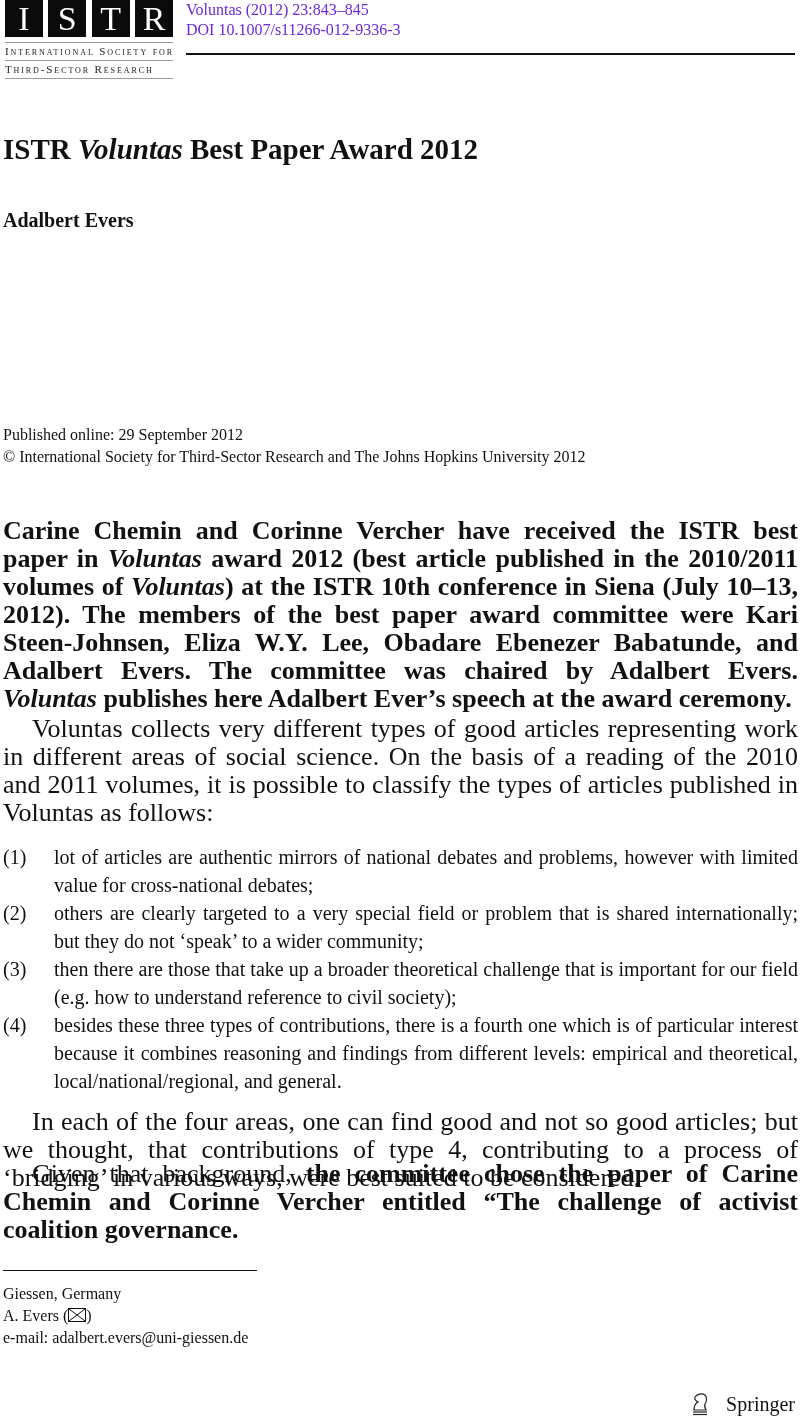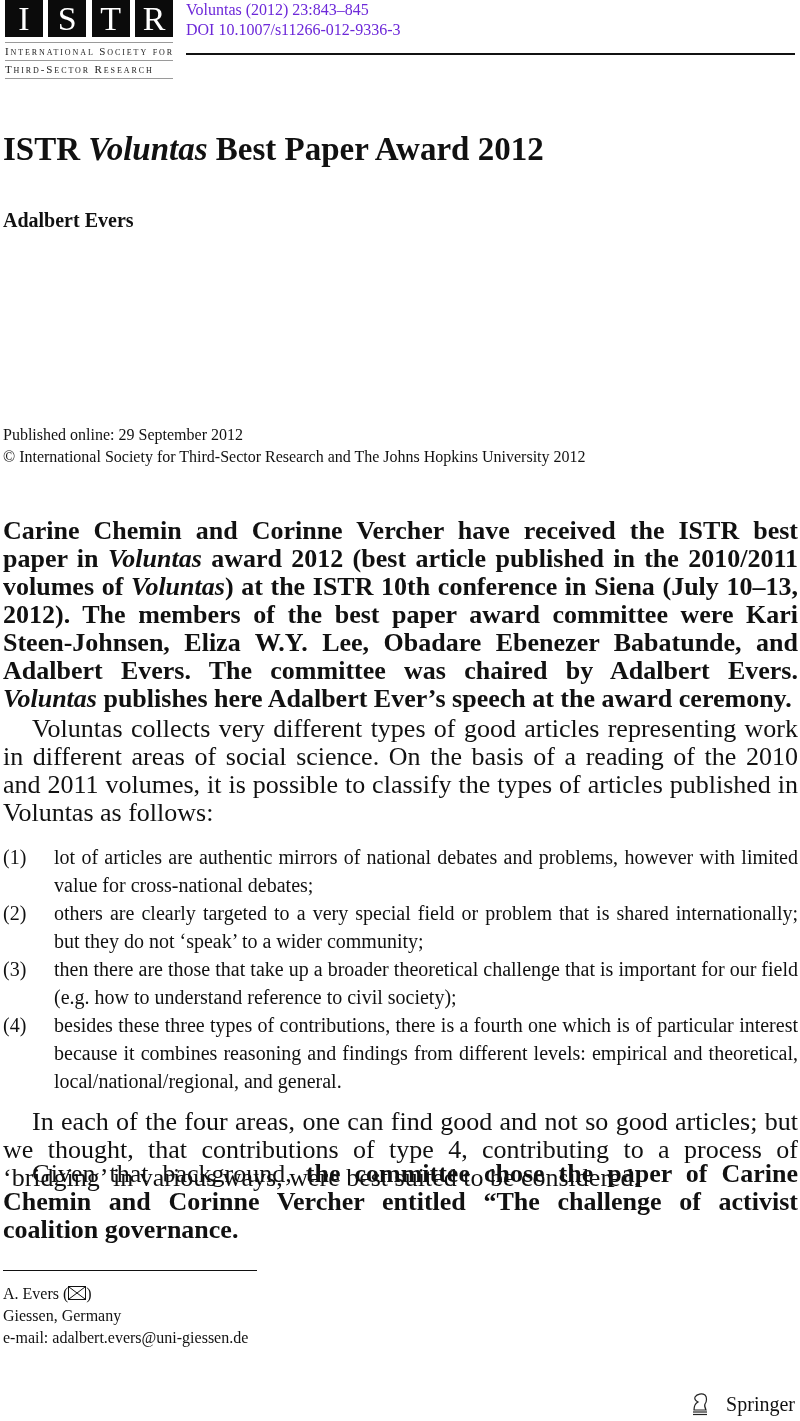--- a/index.html
+++ b/index.html
@@ -14,21 +14,21 @@
               display: flex; align-items: center; justify-content: center;
               font-size: 34px; line-height: 1; font-weight: normal; }
   .logo-rule { position: absolute; left: 0; width: 168px; height: 1px; background: #9a9a9a; }
   .logo-line { position: absolute; left: 0; width: 168px; font-size: 11px; letter-spacing: 1.9px;
                font-variant: small-caps; color: #222; white-space: nowrap; line-height: 1; }
 
   
   .meta { left: 186px; top: 0; font-size: 16px; line-height: 20px; color: #6d28d9; }
   .header-rule { left: 186px; top: 53px; width: 609px; height: 2px; background: #111; }
 
-  .title { left: 3px; top: 131px; font-size: 33px; font-weight: bold; line-height: 36px; white-space: nowrap; }
+  .title { left: 3px; top: 131px; font-size: 29px; font-weight: bold; line-height: 36px; white-space: nowrap; }
   .title i { font-weight: bold; }
   .author { left: 3px; top: 207px; font-size: 20px; font-weight: bold; line-height: 26px; }
 
   .pubinfo { left: 3px; top: 424px; font-size: 16px; line-height: 22px; white-space: nowrap; }
 
   .body-text { left: 3px; width: 795px; font-size: 26px; line-height: 28px; text-align: justify; }
   .intro { top: 517px; font-weight: bold; }
   .intro i { font-weight: bold; }
   .para { text-indent: 29px; }
   .p1 { top: 715px; }
@@ -91,24 +91,24 @@
   <li><span class="num">(3)</span><span>then there are those that take up a broader theoretical challenge that is important for our field (e.g. how to understand reference to civil society);</span></li>
   <li><span class="num">(4)</span><span>besides these three types of contributions, there is a fourth one which is of particular interest because it combines reasoning and findings from different levels: empirical and theoretical, local/national/regional, and general.</span></li>
 </ol>
 
 <div class="abs body-text para p2">In each of the four areas, one can find good and not so good articles; but we thought, that contributions of type 4, contributing to a process of ‘bridging’ in various ways, were best suited to be considered.</div>
 
 <div class="abs body-text para p3"><span>Given that background, </span><b>the committee chose the paper of Carine Chemin and Corinne Vercher entitled “The challenge of activist coalition governance.</b></div>
 
 <div class="abs foot-rule"></div>
 <div class="abs footnote">
+  <div>Giessen, Germany</div>
   <div><span>A. Evers (</span><span class="envelope"><svg width="16" height="12" viewBox="0 0 16 12">
           <path d="M0 0 L16 12 M16 0 L0 12" stroke="#111" stroke-width="1" fill="none"></path>
         </svg></span><span>)</span></div>
-  <div>Giessen, Germany</div>
   <div>e-mail: adalbert.evers@uni-giessen.de</div>
 </div>
 
 <div class="abs springer">
   <svg width="20" height="24" viewBox="0 0 20 24">
     <path d="M4 18 C4 13, 6 11, 8 10 C6 9, 4 8, 5 5 C7 2, 12 1, 15 3 C17 5, 17 9, 15 12 C14 14, 15 16, 16 18 Z" fill="none" stroke="#222" stroke-width="1.2"></path>
     <line x1="3" y1="20" x2="17" y2="20" stroke="#222" stroke-width="1.2"></line>
     <line x1="3" y1="22.5" x2="17" y2="22.5" stroke="#222" stroke-width="1.2"></line>
   </svg>
   <span>Springer</span>

